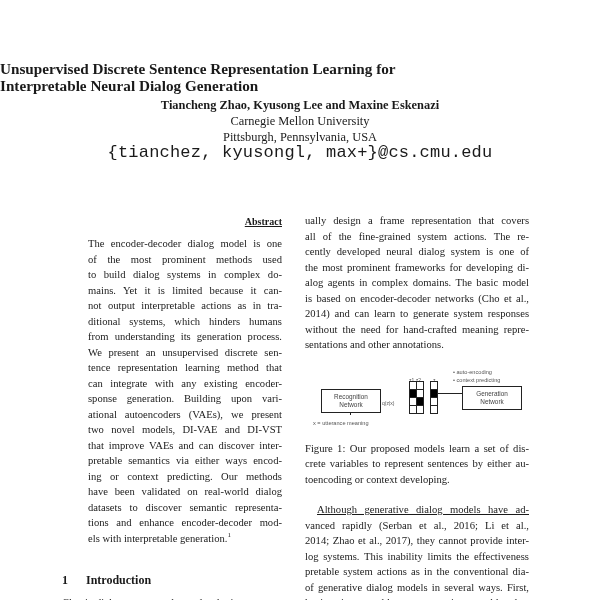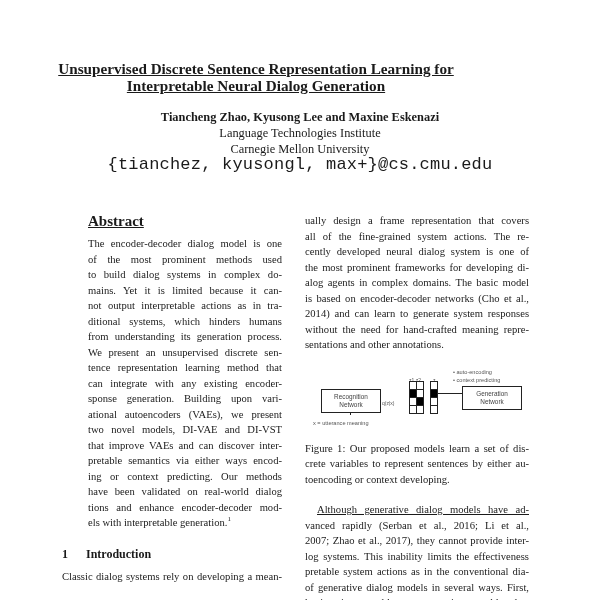--- a/index.html
+++ b/index.html
@@ -1,33 +1,33 @@
 <!DOCTYPE html>
 <html><head>
 <meta charset="utf-8">
 <style>
   html, body { margin: 0; padding: 0; background: #ffffff; }
   body { width: 600px; height: 600px; position: relative; overflow: hidden;
          font-family: "Liberation Serif", "DejaVu Serif", serif; color: #1a1a1a; }
-  .title { position: absolute; top: 60px; left: 0; width: 512px; text-align: center;
-           font-weight: bold; font-size: 15.2px; line-height: 17px; text-decoration: underline; }
+  .title { position: absolute; top: 60px; left: 0; width: 512px; text-align: left;
+           font-weight: bold; font-size: 15.2px; line-height: 17px; }
   .title div { white-space: nowrap; }
-  .authors { position: absolute; top: 110px; left: 0; width: 600px; text-align: center;
+  .authors { position: absolute; top: 98px; left: 0; width: 600px; text-align: center;
              font-size: 12.4px; line-height: 15.8px; }
   .authors .names { font-weight: bold; }
   .authors .email { font-family: "Liberation Mono", "DejaVu Sans Mono", monospace; font-size: 17px; letter-spacing: 0.2px; }
   .col { position: absolute; font-size: 10.6px; line-height: 15.5px; text-align: justify; }
   .col-left { left: 88px; top: 214px; width: 194px; }
   .col-right { left: 305px; top: 213px; width: 224px; }
   .line { display: block; white-space: nowrap; text-align: justify; text-align-last: justify; height: 15.5px; }
   .line.last { text-align-last: left; }
-  .abstract-h { text-align: left; font-weight: bold; font-size: 15px; height: 22px; line-height: 15px; text-decoration: underline; }
+  .abstract-h { text-align: right; font-weight: bold; font-size: 10px; height: 22px; line-height: 15px; text-decoration: underline; }
   .abstract-body .line { font-size: 10.6px; }
   sup { font-size: 7px; line-height: 0; vertical-align: super; }
-  .section-h { font-weight: bold; font-size: 12px; margin-top: 16px; height: 22px; }
+  .section-h { font-weight: bold; font-size: 12px; margin-top: 27px; height: 22px; }
   .section-h .num { display: inline-block; width: 24px; }
   .body-left { margin-left: -26px; width: 220px; }
   .figure { position: relative; height: 66px; margin-top: 14px; margin-bottom: 8px; }
   .box { position: absolute; border: 1px solid #222; font-family: "Liberation Sans", "DejaVu Sans", sans-serif;
          font-size: 6.4px; line-height: 8px; text-align: center; color: #444; display: flex; align-items: center; justify-content: center; }
   .grid { position: absolute; display: grid; border-left: 1px solid #222; border-top: 1px solid #222; }
   .cell { width: 6px; height: 7px; border-right: 1px solid #222; border-bottom: 1px solid #222; background: #fff; }
   .cell.on { background: #000; }
   .hline { position: absolute; height: 1px; background: #222; }
   .vline { position: absolute; width: 1px; background: #222; }
@@ -39,22 +39,22 @@
 </head>
 <body>
 
 <div class="title">
   <div>Unsupervised Discrete Sentence Representation Learning for</div>
   <div>Interpretable Neural Dialog Generation</div>
 </div>
 
 <div class="authors">
   <div class="names">Tiancheng Zhao, Kyusong Lee and Maxine Eskenazi</div>
-  <div>Language Technologies Institute</div>
   <div>Carnegie Mellon University</div>
+  <div>Pittsburgh, Pennsylvania, USA</div>
   <div class="email">{tianchez, kyusongl, max+}@cs.cmu.edu</div>
 </div>
 
 <div class="col col-left">
   <div class="abstract-h">Abstract</div>
   <div class="abstract-body">
     <span class="line">The encoder-decoder dialog model is one</span>
     <span class="line">of the most prominent methods used</span>
     <span class="line">to build dialog systems in complex do-</span>
     <span class="line">mains. Yet it is limited because it can-</span>
@@ -64,20 +64,21 @@
     <span class="line">We present an unsupervised discrete sen-</span>
     <span class="line">tence representation learning method that</span>
     <span class="line">can integrate with any existing encoder-</span>
     <span class="line">sponse generation. Building upon vari-</span>
     <span class="line">ational autoencoders (VAEs), we present</span>
     <span class="line">two novel models, DI-VAE and DI-VST</span>
     <span class="line">that improve VAEs and can discover inter-</span>
     <span class="line">pretable semantics via either ways encod-</span>
     <span class="line">ing or context predicting. Our methods</span>
     <span class="line">have been validated on real-world dialog</span>
+    <span class="line">datasets to discover semantic representa-</span>
     <span class="line">tions and enhance encoder-decoder mod-</span>
     <span class="line last"><span>els with interpretable generation.</span><sup>1</sup></span>
   </div>
 
   <div class="body-left">
     <div class="section-h"><span class="num">1</span><span>Introduction</span></div>
     <span class="line">Classic dialog systems rely on developing a mean-</span>
 
   </div>
 </div>
@@ -138,19 +139,19 @@
   <div class="caption">
     <span class="line">Figure 1: Our proposed models learn a set of dis-</span>
     <span class="line">crete variables to represent sentences by either au-</span>
     <span class="line last">toencoding or context developing.</span>
   </div>
 
   <div class="para-gap"></div>
 
   <span class="line indent">Although generative dialog models have ad-</span>
   <span class="line">vanced rapidly (Serban et al., 2016; Li et al.,</span>
-  <span class="line">2007; Zhao et al., 2017), they cannot provide inter-</span>
+  <span class="line">2014; Zhao et al., 2017), they cannot provide inter-</span>
   <span class="line">log systems. This inability limits the effectiveness</span>
   <span class="line">pretable system actions as in the conventional dia-</span>
   <span class="line">of generative dialog models in several ways. First,</span>
   <span class="line">having interpretable system actions enables hu-</span>
 
 </div>
 
 </body></html>

